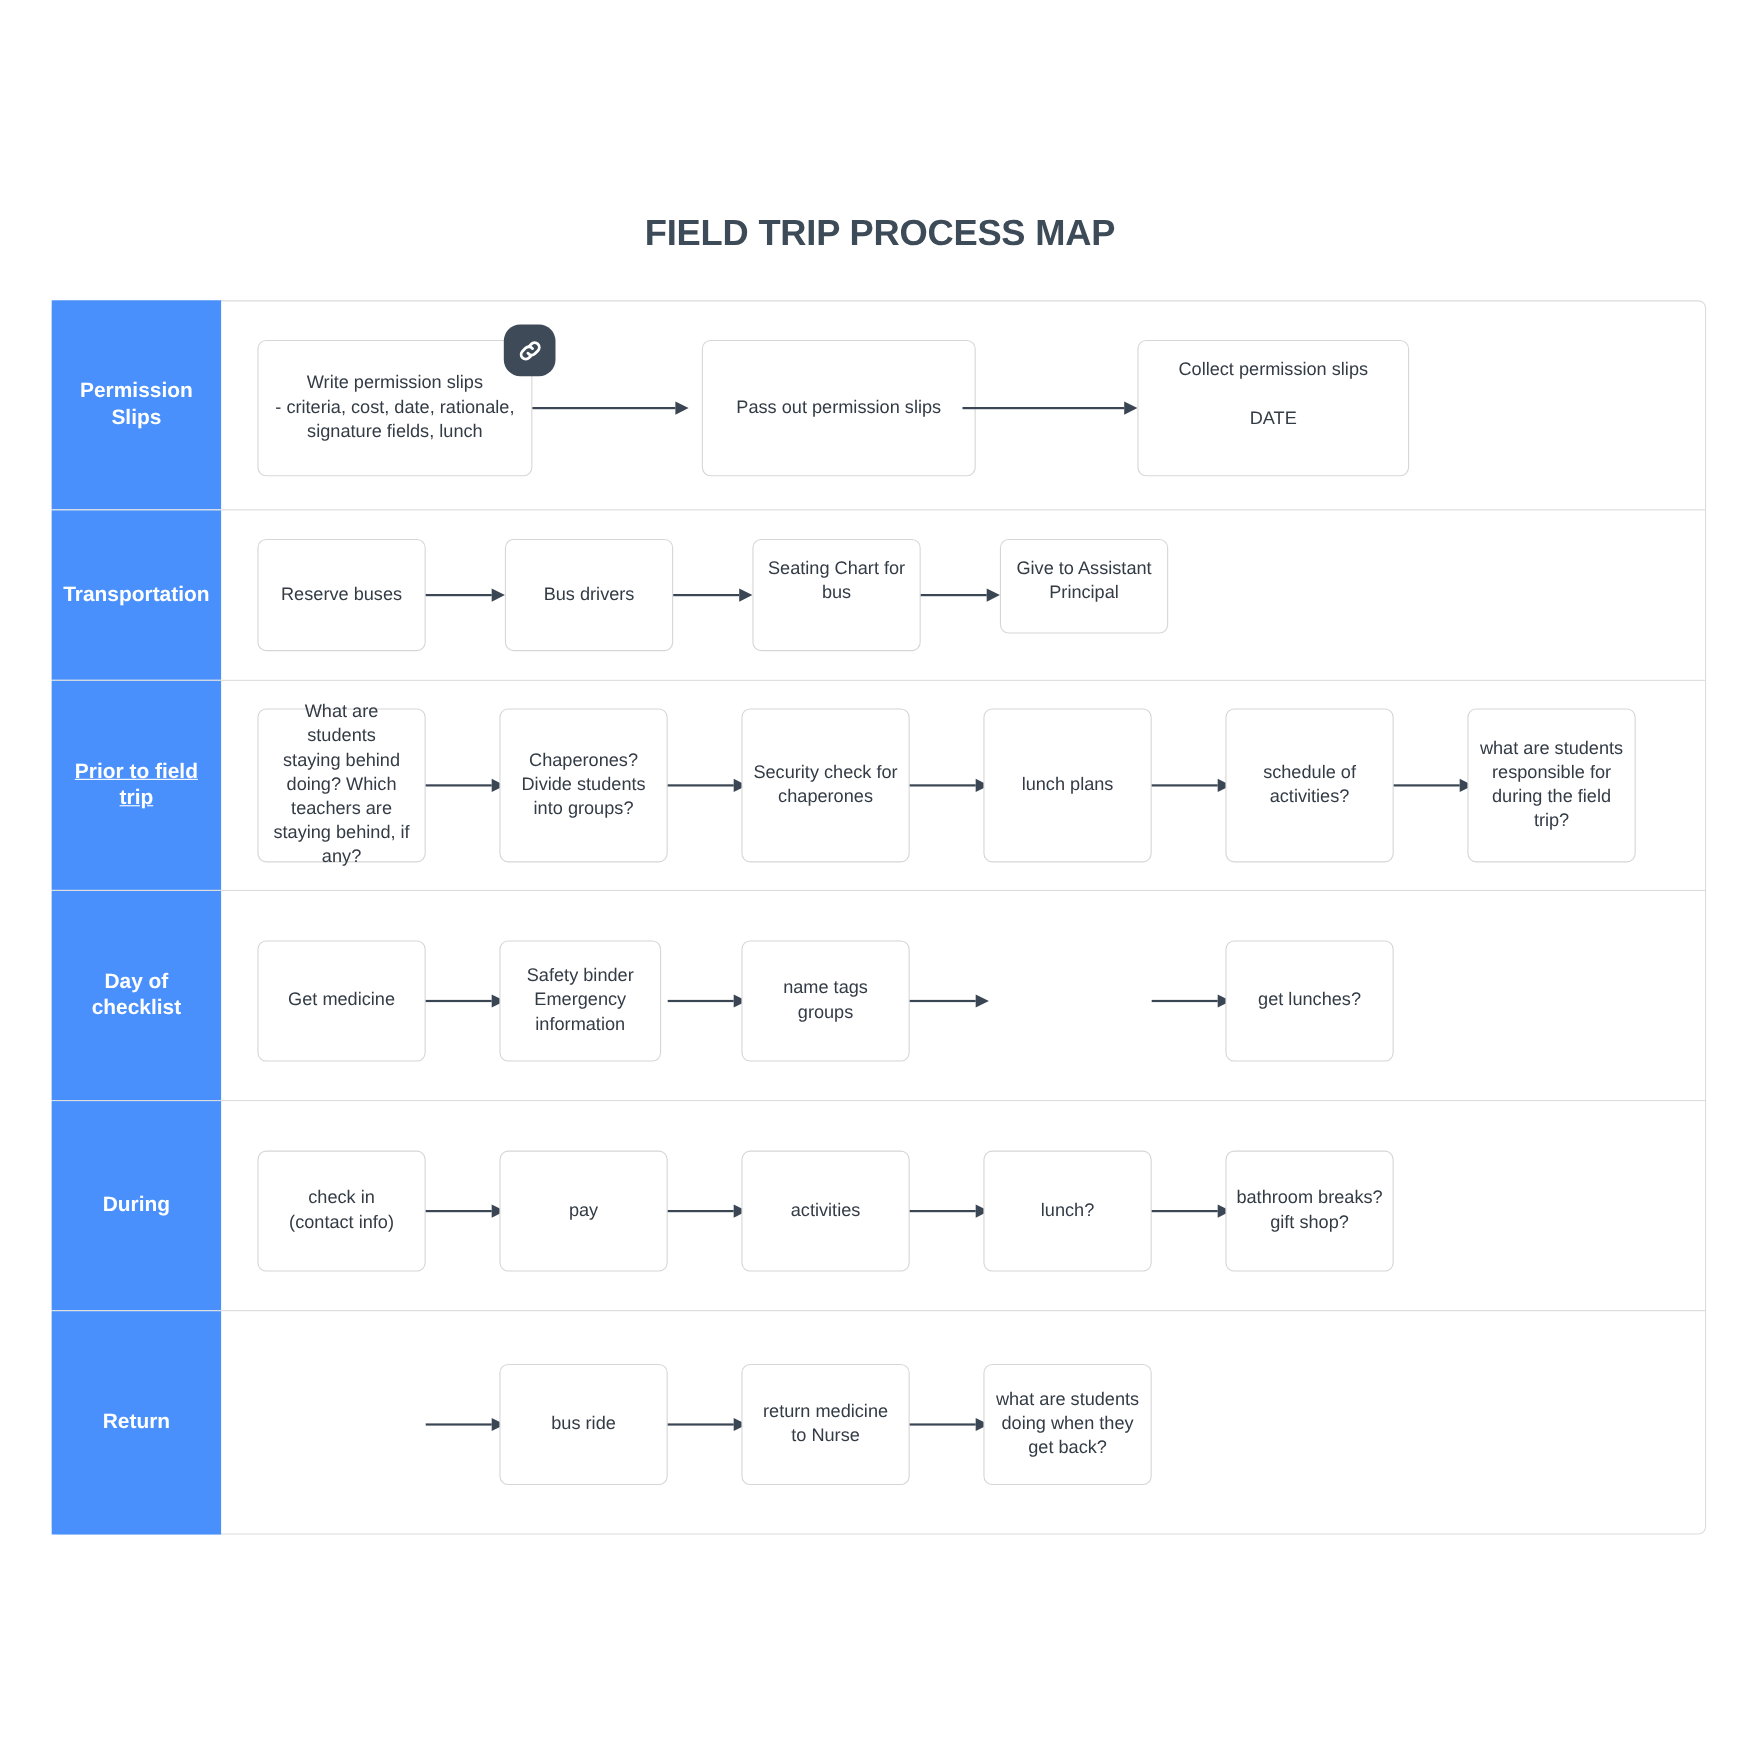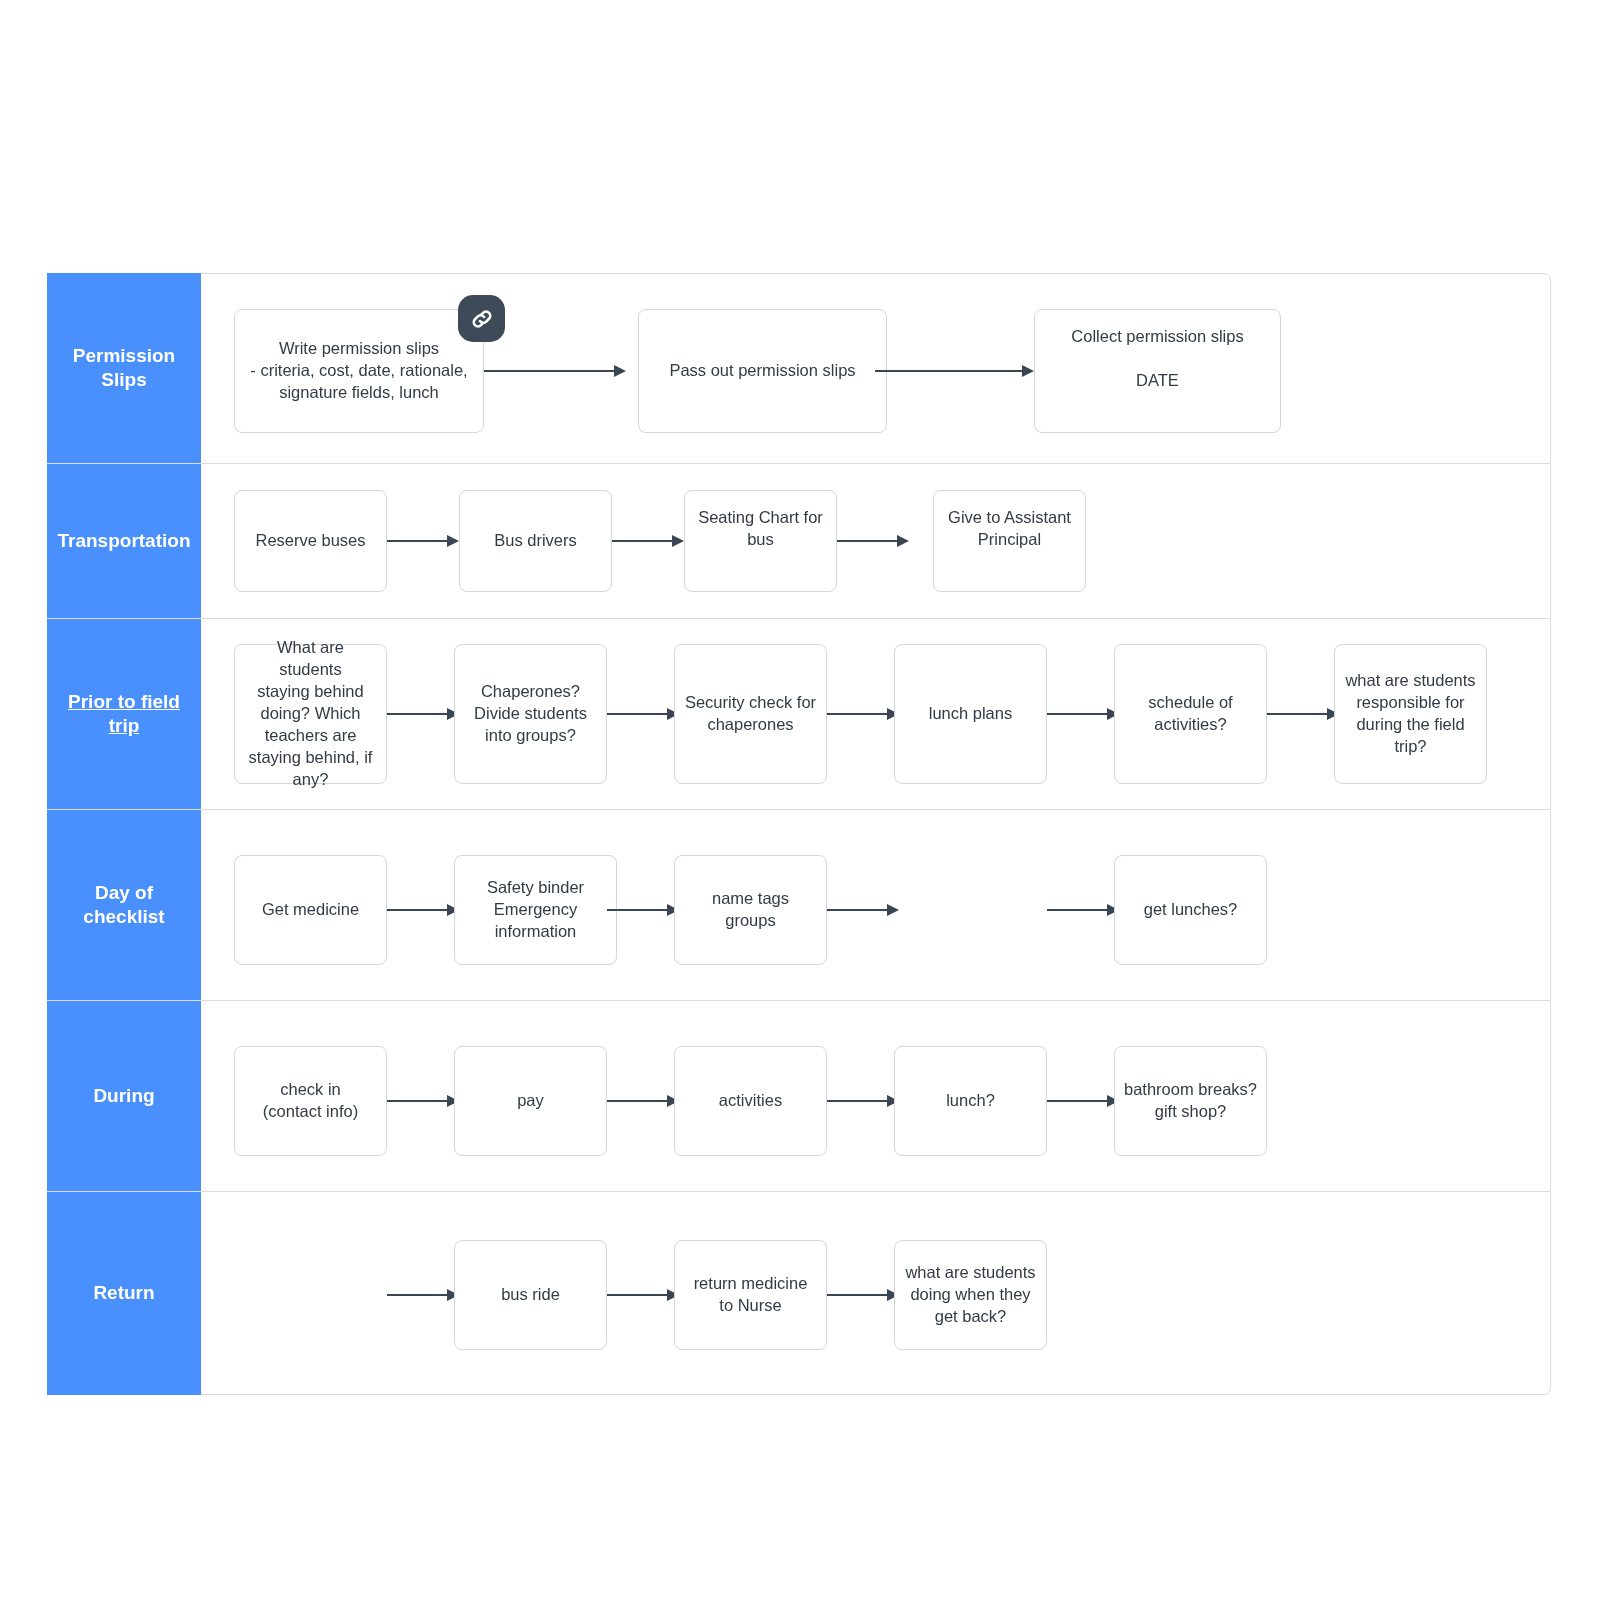--- a/index.html
+++ b/index.html
@@ -144,20 +144,21 @@
     align-items: center;
     justify-content: center;
   }
   #link-badge svg { display: block; }
 </style>
 </head>
 <body>
 
 <div id="canvas">
 
+  <div id="page-title">FIELD TRIP PROCESS MAP</div>
 
   <div id="diagram">
     <div id="frame-outline"></div>
 
     <div class="lane" style="top:0px; height:190px;">
       <div class="lane-label" style="top:0px; height:190px;">Permission
 Slips</div>
       <div class="lane-body">
         <div class="node" style="left:33px; top:36px; width:250px; height:124px;">Write permission slips
 - criteria, cost, date, rationale,
@@ -190,21 +191,21 @@
         <div class="arrow" style="left:411px; top:71px; width:72px;">
           <div class="shaft" style="width:60px;"></div>
             <div class="head" style="left:60px;"></div>
         </div>
         <div class="node top-aligned" style="left:483px; top:26px; width:153px; height:102px;">Seating Chart for
 bus</div>
         <div class="arrow" style="left:636px; top:71px; width:72px;">
           <div class="shaft" style="width:60px;"></div>
             <div class="head" style="left:60px;"></div>
         </div>
-        <div class="node top-aligned" style="left:732px; top:26px; width:153px; height:102px;">Give to Assistant
+        <div class="node top-aligned" style="left:708px; top:26px; width:153px; height:86px;">Give to Assistant
 Principal</div>
       </div>
       <div class="lane-divider" style="top:154px;"></div>
     </div>
 
     <div class="lane" style="top:346px; height:190px;">
       <div class="lane-label" style="top:0px; height:190px;text-decoration:underline;">Prior to
 field trip</div>
       <div class="lane-body">
         <div class="node" style="left:33px; top:25px; width:153px; height:140px;">What are students
@@ -251,21 +252,21 @@
 
     <div class="lane" style="top:537px; height:190px;">
       <div class="lane-label" style="top:0px; height:190px;">Day of
 checklist</div>
       <div class="lane-body">
         <div class="node" style="left:33px; top:45px; width:153px; height:110px;">Get medicine</div>
         <div class="arrow" style="left:186px; top:94px; width:72px;">
           <div class="shaft" style="width:60px;"></div>
             <div class="head" style="left:60px;"></div>
         </div>
-        <div class="node" style="left:253px; top:45px; width:163px; height:110px;">Safety binder
+        <div class="node" style="left:253px; top:45px; width:147px; height:110px;">Safety binder
 Emergency
 information</div>
         <div class="arrow" style="left:406px; top:94px; width:72px;">
           <div class="shaft" style="width:60px;"></div>
             <div class="head" style="left:60px;"></div>
         </div>
         <div class="node" style="left:473px; top:45px; width:153px; height:110px;">name tags
 groups</div>
         <div class="arrow" style="left:626px; top:94px; width:72px;">
           <div class="shaft" style="width:60px;"></div>

